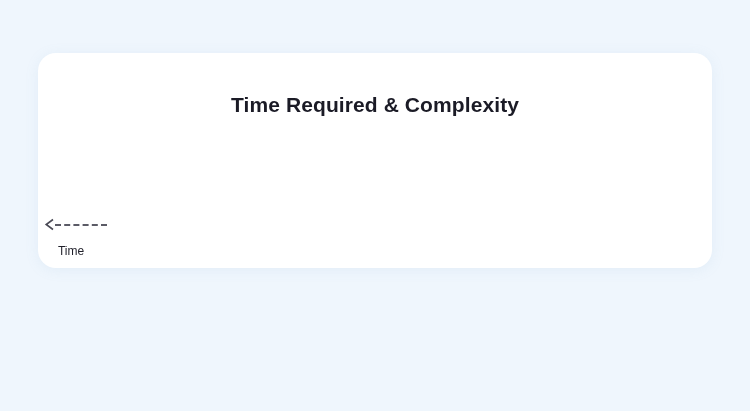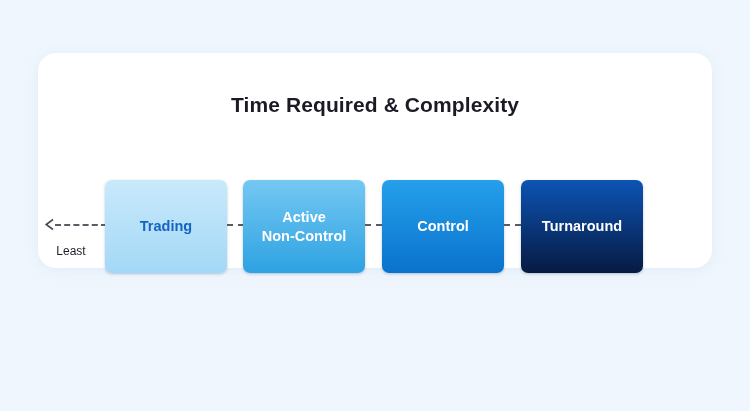--- a/index.html
+++ b/index.html
@@ -132,45 +132,20 @@
 
     <div class="scale-row">
 
       <div class="axis-end left">
         <div class="axis-head">
           <svg width="13" height="13" viewBox="0 0 13 13">
             <polyline points="9,1.5 2.2,6.5 9,11.5" fill="none" stroke="#4a4a55" stroke-width="1.6"></polyline>
           </svg>
         </div>
         <div class="axis-line"></div>
-        <div class="axis-label">Least</div>
+        <div class="axis-label">Time</div>
       </div>
 
-      <div class="boxes">
-
-        <div class="stage s0" style="background:linear-gradient(180deg,#c9e9fb 0%,#a3d8f6 100%);color:#1565c0;">
-          <span>Trading</span>
-        </div>
-        <div class="connector c0"></div>
-
-        <div class="stage s1" style="background:linear-gradient(180deg,#74c8f2 0%,#2ea2e2 100%);color:#ffffff;">
-          <span>
-            <span>Active</span><br>
-            <span>Non-Control</span>
-          </span>
-        </div>
-        <div class="connector c1"></div>
-
-        <div class="stage s2" style="background:linear-gradient(180deg,#25a0ea 0%,#0a72cd 100%);color:#ffffff;">
-          <span>Control</span>
-        </div>
-        <div class="connector c2"></div>
-
-        <div class="stage s3" style="background:linear-gradient(180deg,#0c54b4 0%,#071a42 100%);color:#ffffff;">
-          <span>Turnaround</span>
-        </div>
-
-      </div>
 
 
     </div>
   </div>
 </div>
 
 </body></html>

